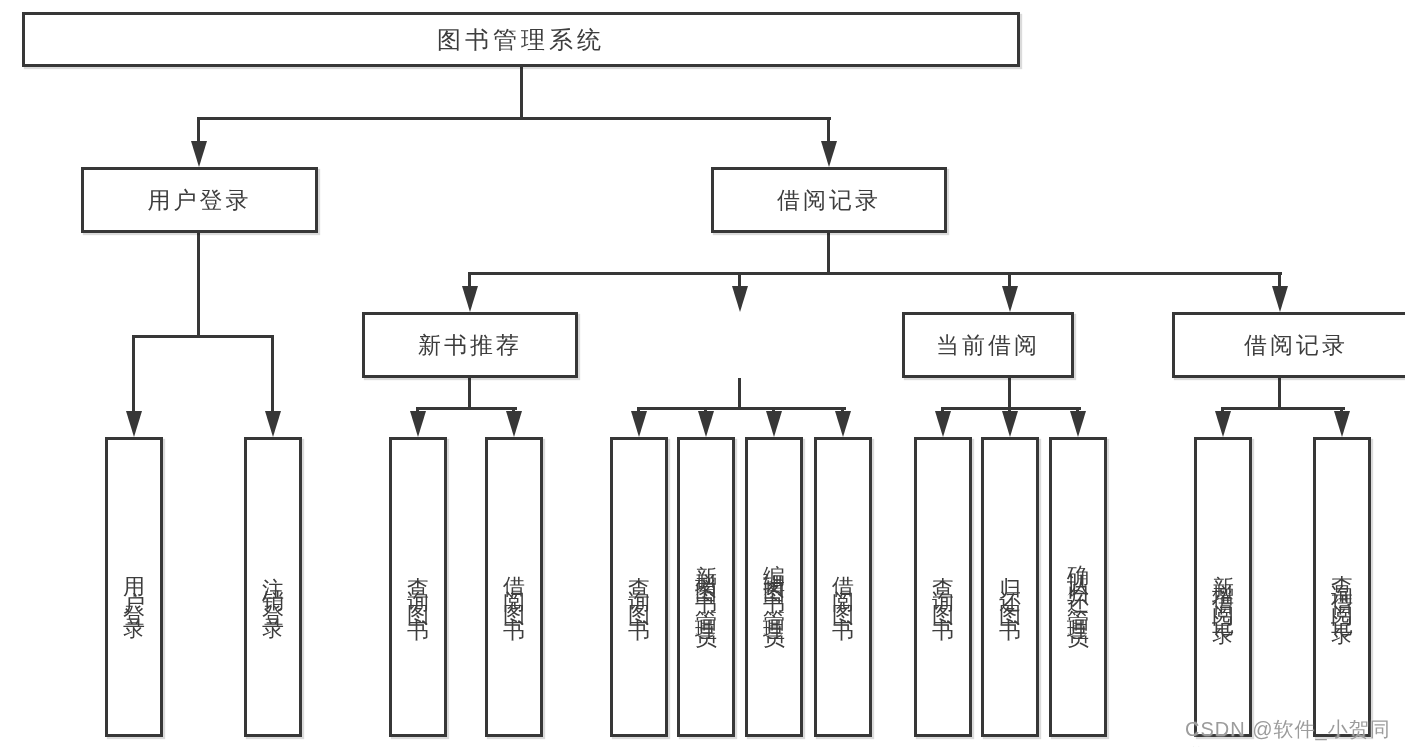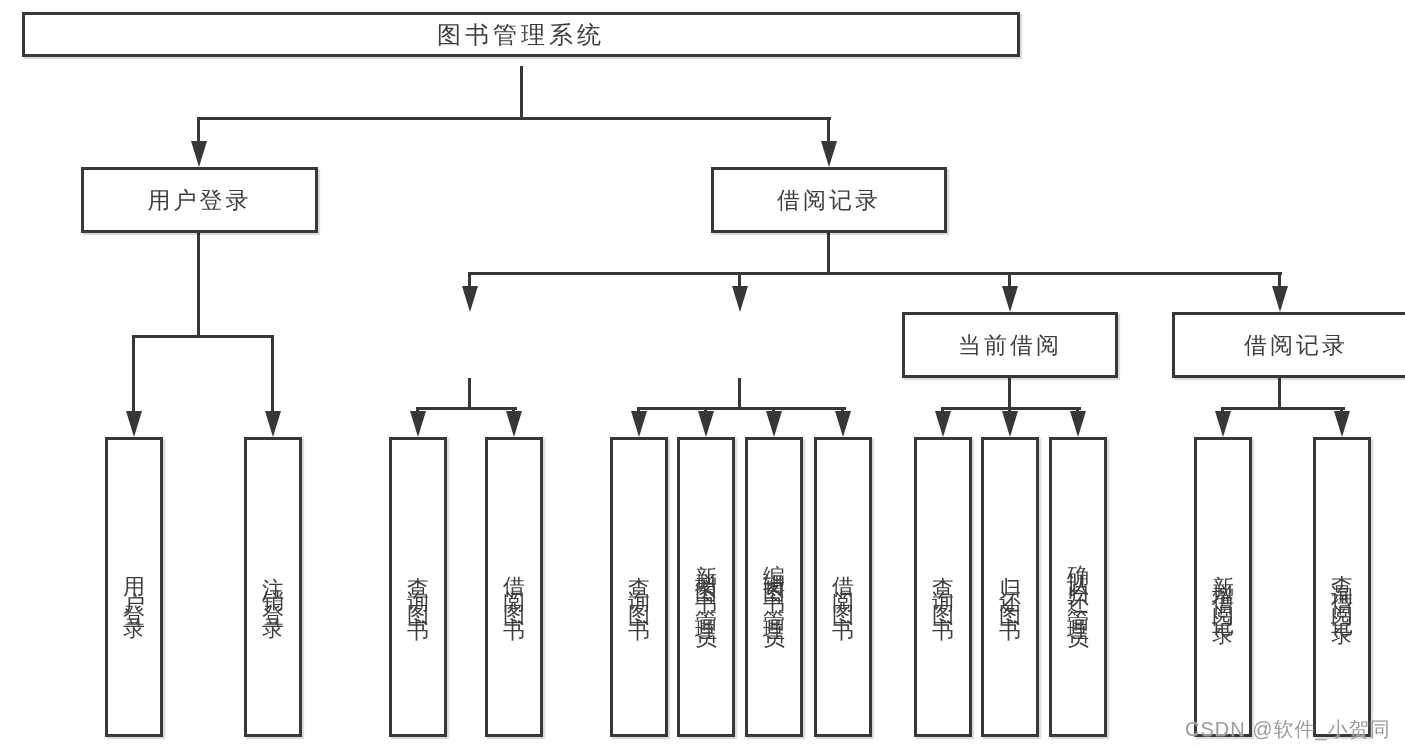--- a/index.html
+++ b/index.html
@@ -108,26 +108,27 @@
   <div class="v" style="left:1008px;top:407px;height:10px"></div>
   <div class="arrow" style="left:1002px;top:411px"></div>
   <div class="v" style="left:1076px;top:407px;height:10px"></div>
   <div class="arrow" style="left:1070px;top:411px"></div>
 
   <div class="v" style="left:1221px;top:407px;height:10px"></div>
   <div class="arrow" style="left:1215px;top:411px"></div>
   <div class="v" style="left:1340px;top:407px;height:10px"></div>
   <div class="arrow" style="left:1334px;top:411px"></div>
 
-  <div class="box title" style="left:22px;top:12px;width:998px;height:45px">图书管理系统</div>
+  <div class="box title" style="left:22px;top:12px;width:998px;height:55px">图书管理系统</div>
 
   <div class="box l2" style="left:81px;top:167px;width:237px;height:66px">用户登录</div>
   <div class="box l2" style="left:711px;top:167px;width:236px;height:66px">借阅记录</div>
 
-  <div class="box l3" style="left:902px;top:312px;width:216px;height:66px">当前借阅</div>
+  <div class="box l3" style="left:362px;top:312px;width:216px;height:66px">新书推荐</div>
+  <div class="box l3" style="left:902px;top:312px;width:172px;height:66px">当前借阅</div>
   <div class="box l3" style="left:1172px;top:312px;width:248px;height:66px">借阅记录</div>
 
   <div class="box" style="left:105px;top:437px;width:58px;height:300px">
     <span class="vtext">用户登录</span>
   </div>
   <div class="box" style="left:244px;top:437px;width:58px;height:300px">
     <span class="vtext">注销登录</span>
   </div>
 
   <div class="box" style="left:389px;top:437px;width:58px;height:300px">

